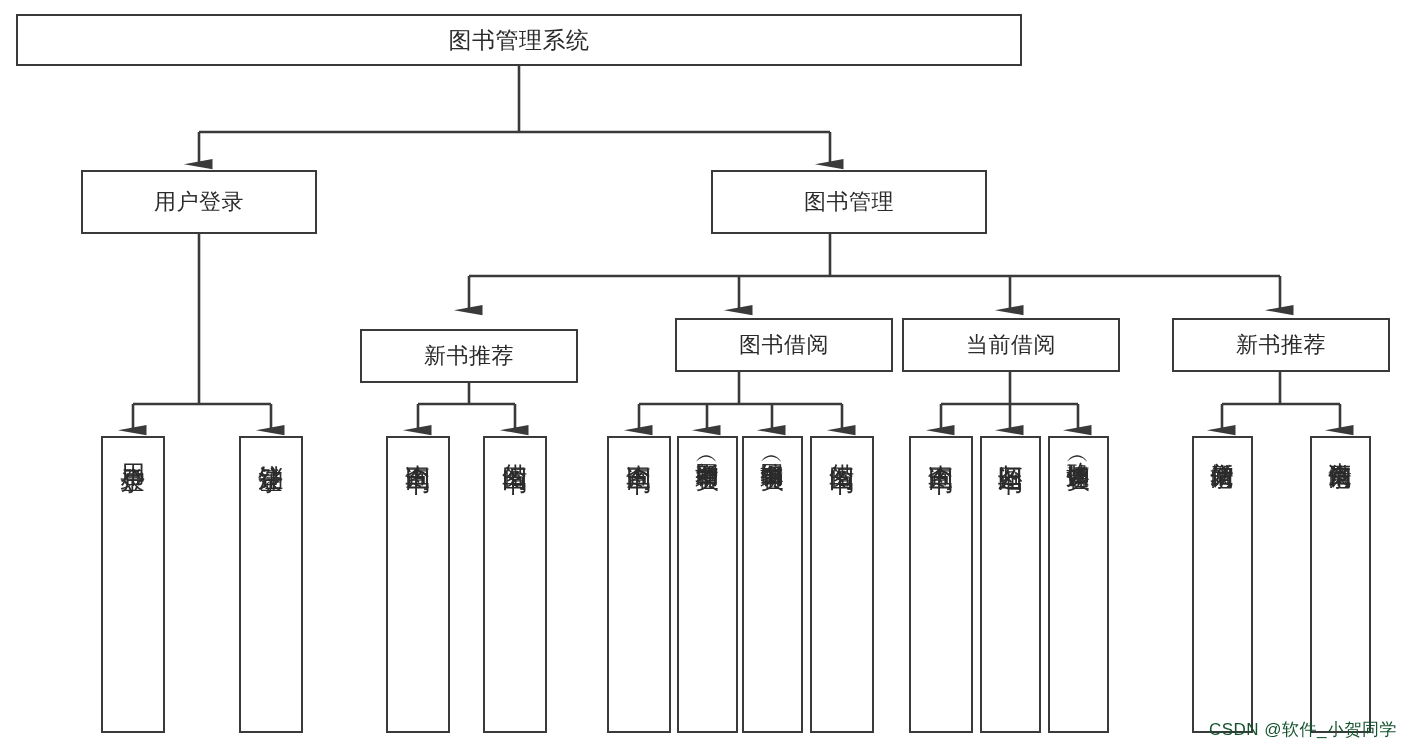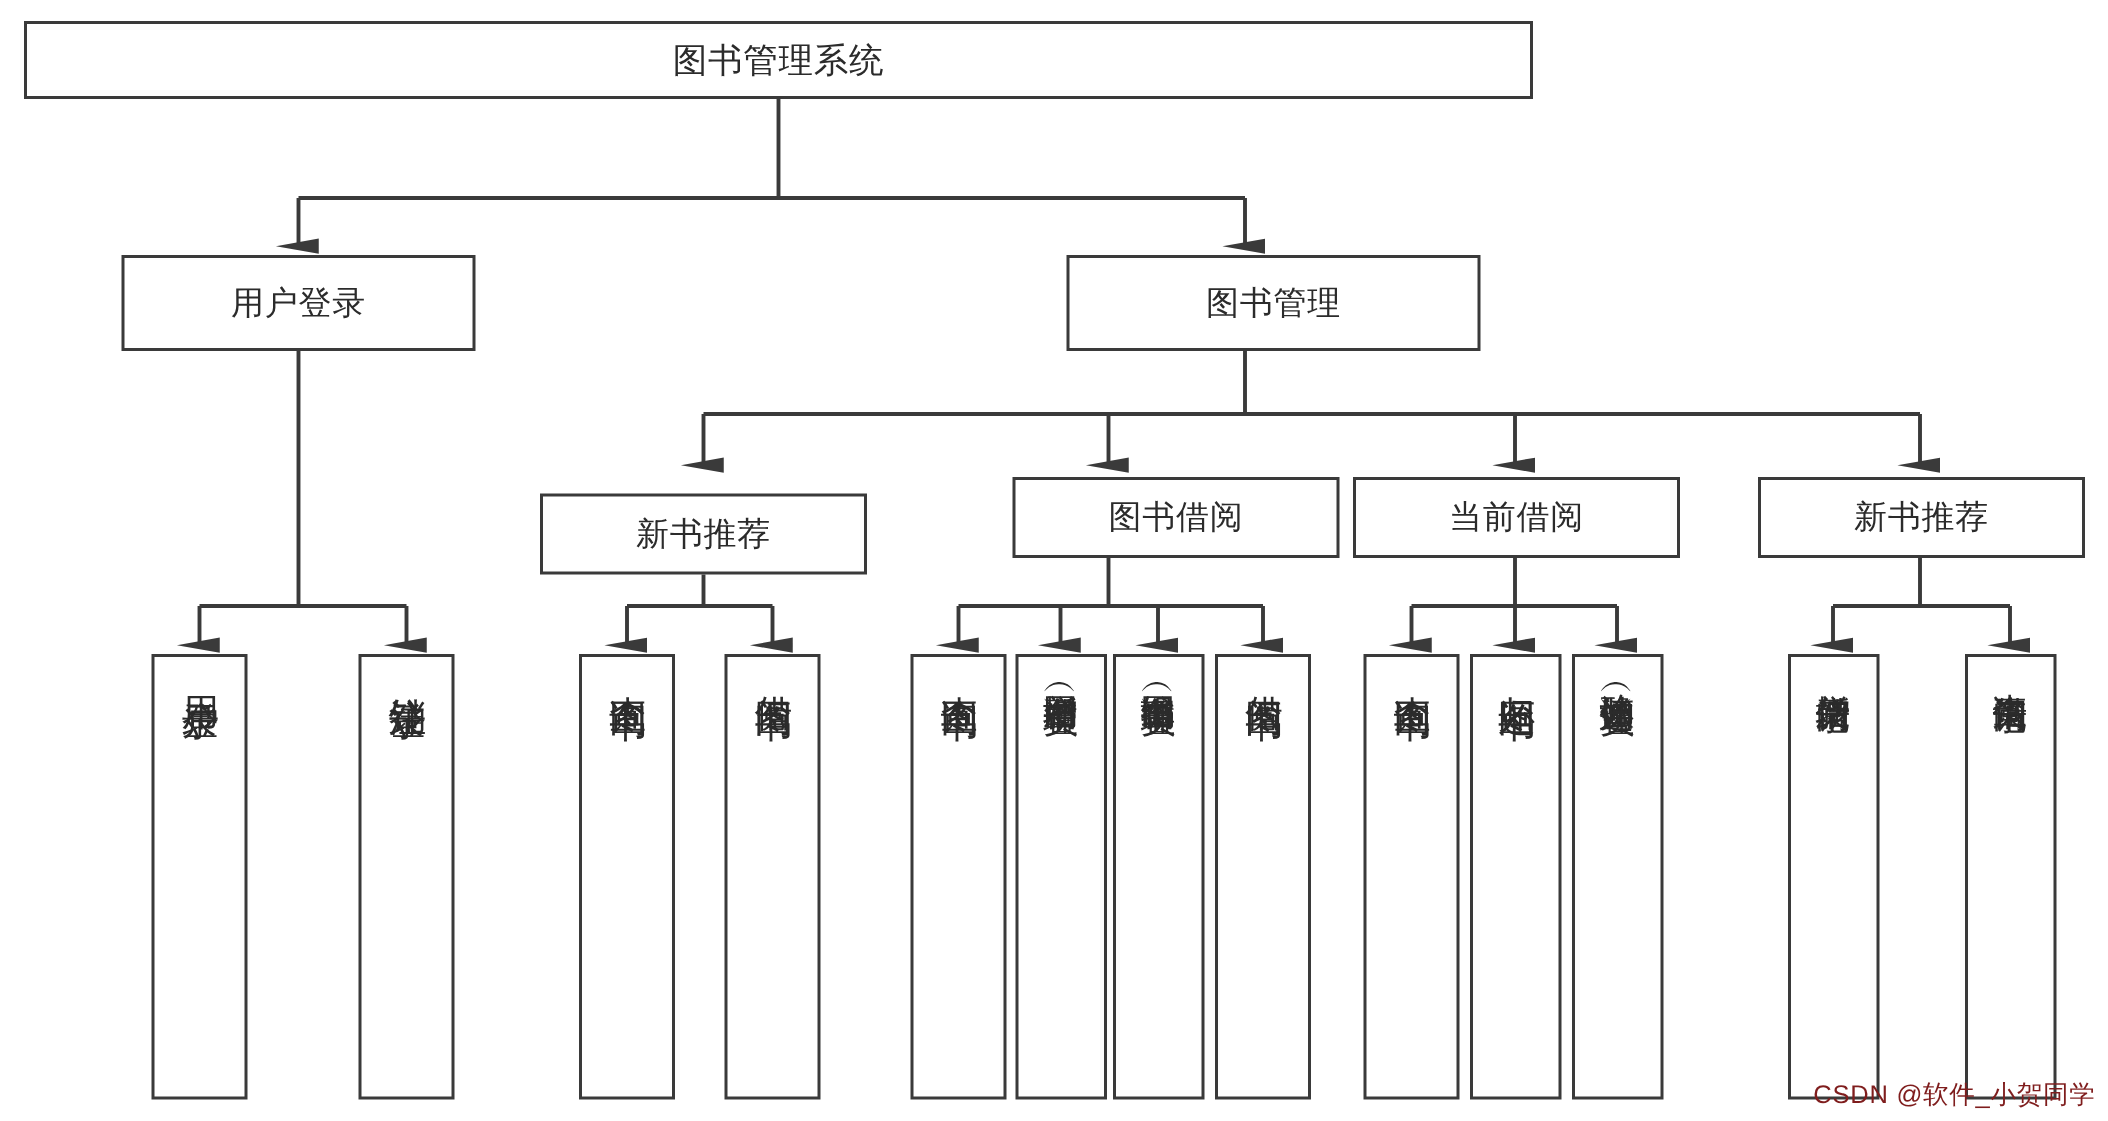--- a/index.html
+++ b/index.html
@@ -69,21 +69,21 @@
   }
   .node.vert.compact .node-label {
     font-size: 23px;
     letter-spacing: 1px;
   }
   .watermark {
     position: absolute;
     right: 8px;
     bottom: 6px;
     font-size: 17px;
-    color: #7f1d1d;
+    color: #14532d;
     letter-spacing: 0.5px;
     white-space: nowrap;
     user-select: none;
   }
 </style>
 </head>
 <body>
 
 <div id="diagram-root">
 

